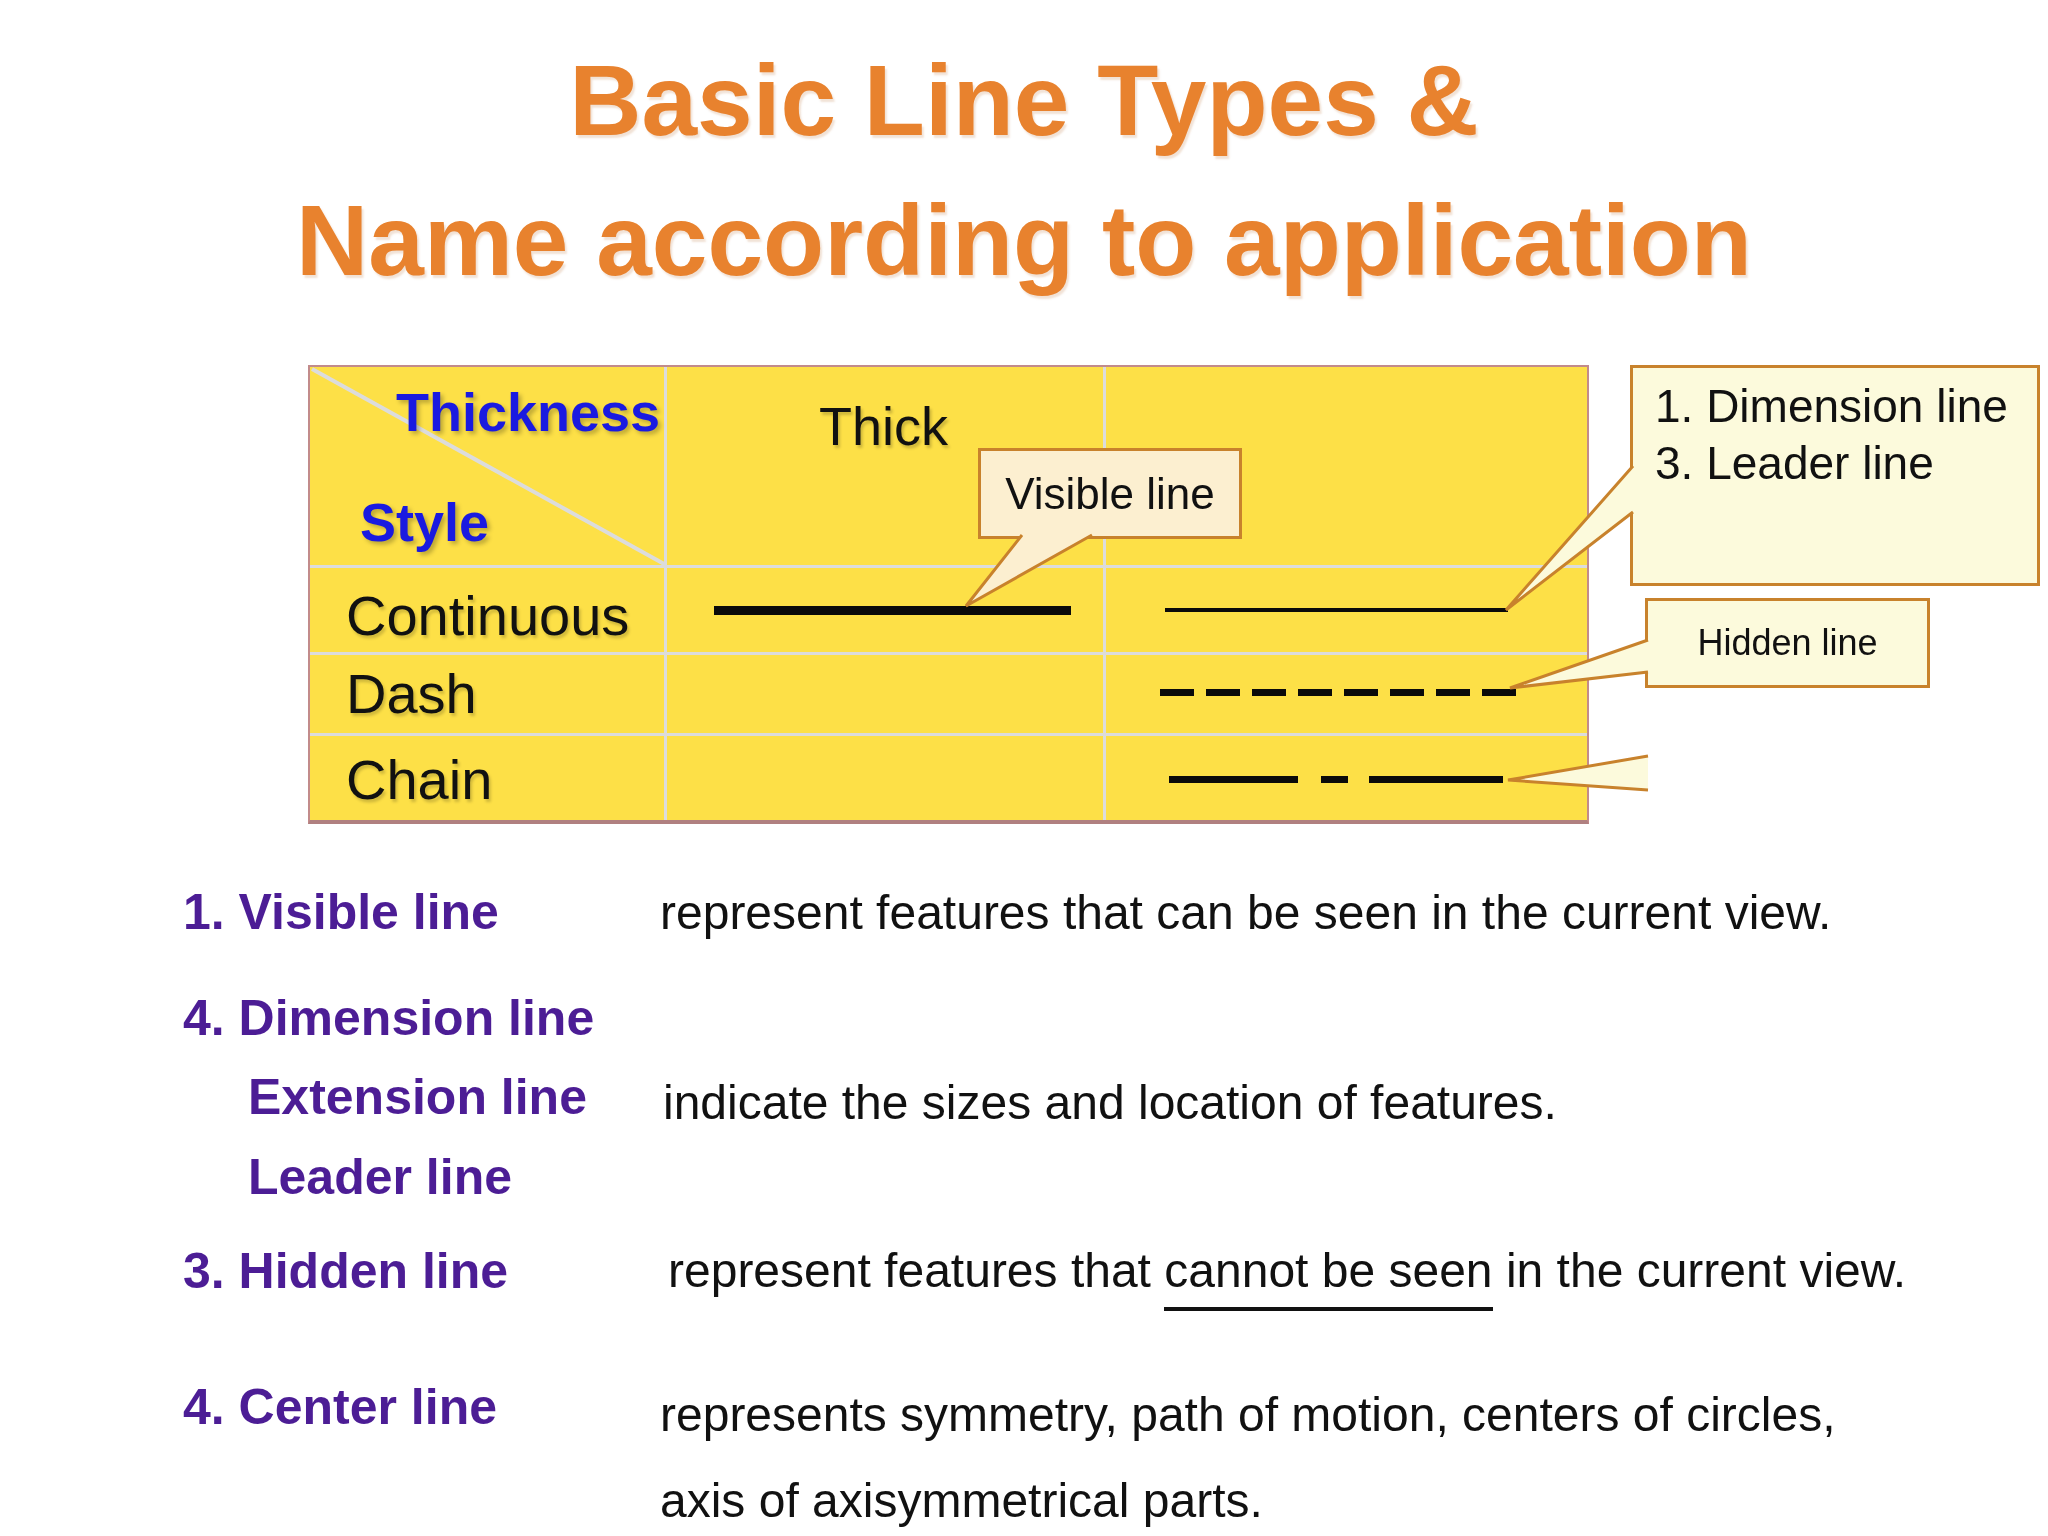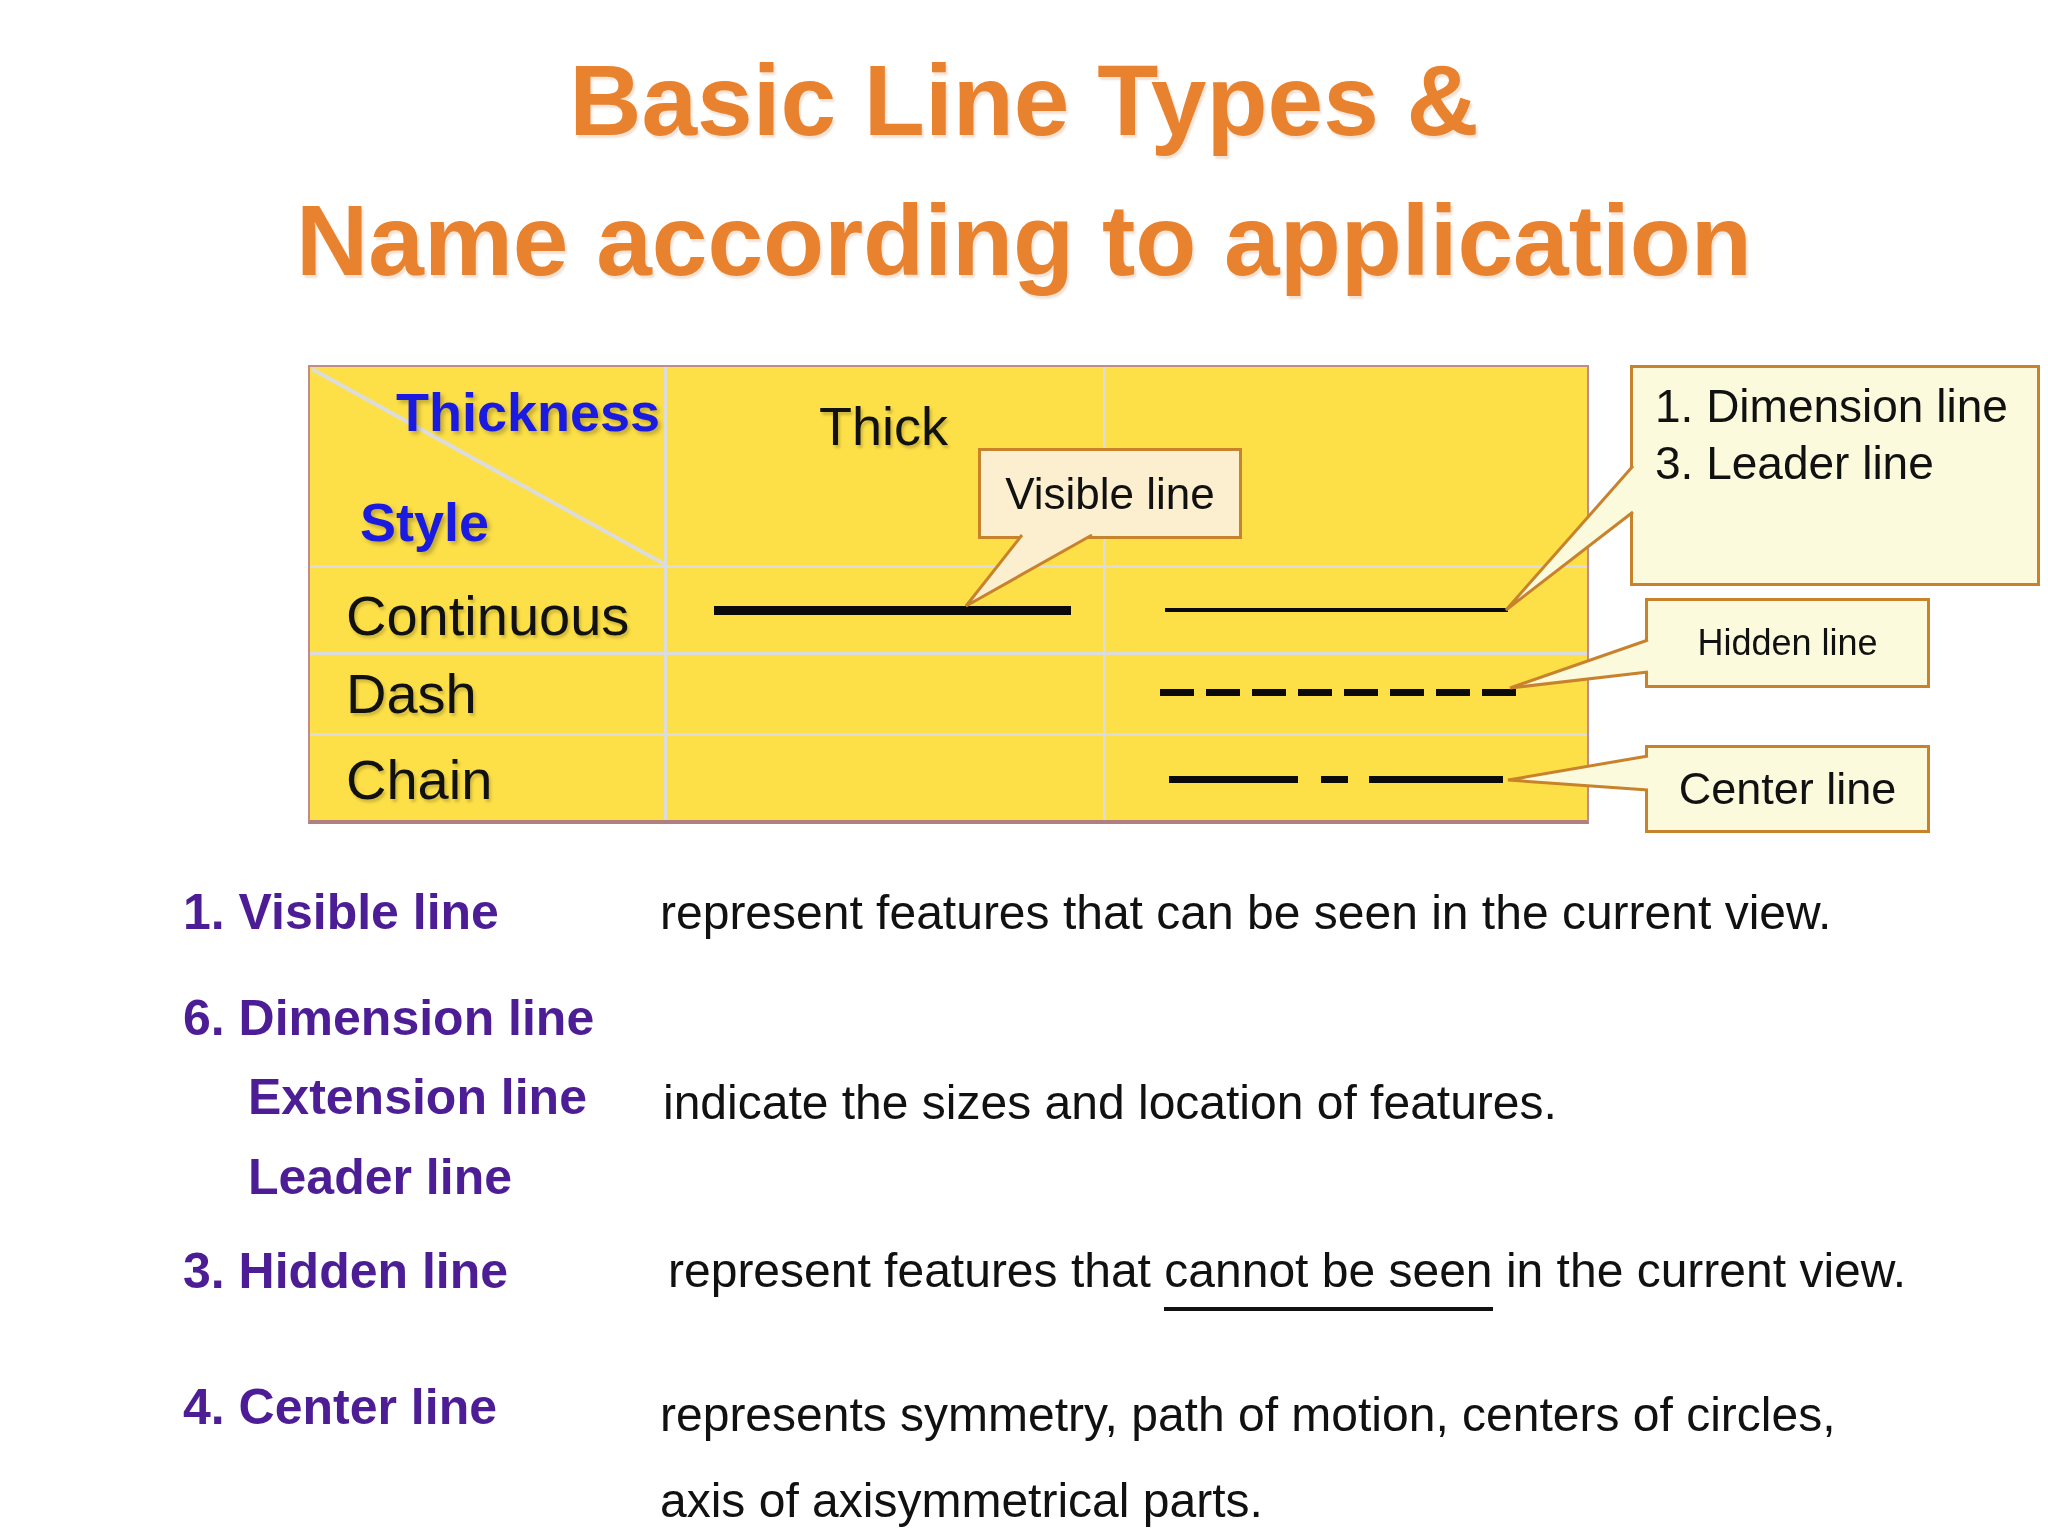--- a/index.html
+++ b/index.html
@@ -95,23 +95,20 @@
   <div class="callout co-visible">
     <span>Visible line</span>
   </div>
   <div class="callout co-dim">
     <div>1. Dimension line</div>
     <div>3. Leader line</div>
   </div>
   <div class="callout co-hidden">
     <span>Hidden line</span>
   </div>
-  <div class="callout co-center">
-    <span>Center line</span>
-  </div>
 
   <svg class="tails" width="2048" height="1536" viewBox="0 0 2048 1536">
     <g>
       <polygon points="1022,535 1092,535 966,606" fill="#FCEFD0"></polygon>
       <path d="M1022,535 L966,606 L1092,535" fill="none" stroke="#C8822C" stroke-width="3"></path>
     </g>
     <g>
       <polygon points="1633,466 1633,512 1506,610" fill="#FCFADC"></polygon>
       <path d="M1633,466 L1506,610 L1633,512" fill="none" stroke="#C8822C" stroke-width="3"></path>
     </g>
@@ -121,21 +118,21 @@
     </g>
     <g>
       <polygon points="1648,756 1648,790 1508,780" fill="#FCFADC"></polygon>
       <path d="M1648,756 L1508,780 L1648,790" fill="none" stroke="#C8822C" stroke-width="3"></path>
     </g>
   </svg>
 
   <div class="defh d1h">1. Visible line</div>
   <div class="defd d1d">represent features that can be seen in the current view.</div>
 
-  <div class="defh d2h">6. Dimension line</div>
+  <div class="defh d2h">4. Dimension line</div>
   <div class="defh d2s1">Extension line</div>
   <div class="defd d2d">indicate the sizes and location of features.</div>
   <div class="defh d2s2">Leader line</div>
 
   <div class="defh d3h">3. Hidden line</div>
   <div class="defd d3d"><span>represent features that </span><span class="ul">cannot be seen</span><span> in the current view.</span></div>
 
   <div class="defh d4h">4. Center line</div>
   <div class="defd d4d1">represents symmetry, path of motion, centers of circles,</div>
   <div class="defd d4d2">axis of axisymmetrical parts.</div>

